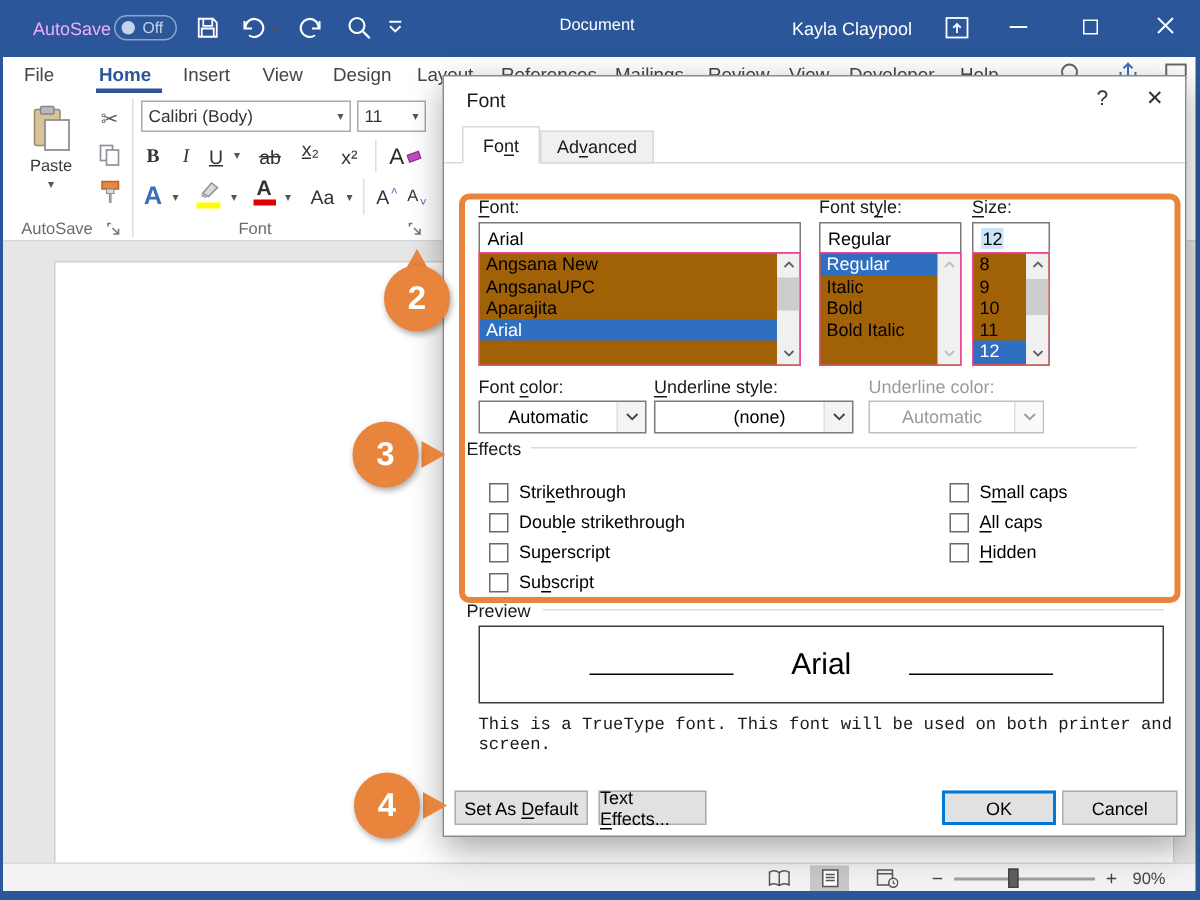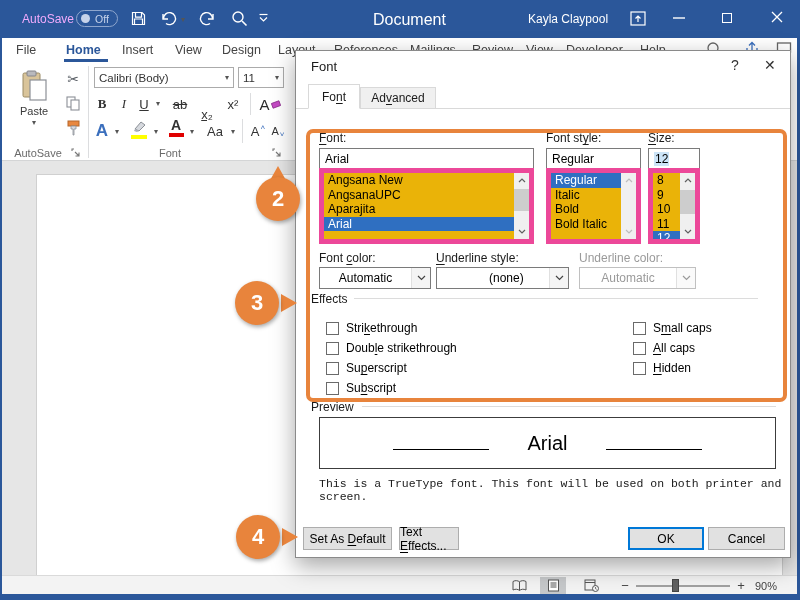--- a/index.html
+++ b/index.html
@@ -7,21 +7,21 @@
   body{width:800px;height:600px;font-family:"Liberation Sans",sans-serif;background:#fff;}
   .abs{position:absolute;}
   #win{position:relative;width:800px;height:600px;overflow:hidden;background:#e6e6e6;}
 
   
   .titlebar{left:0;top:0;width:800px;height:38px;background:var(--blue);color:#fff;}
   .tb-dim{color:#f0abfc;font-size:12px;}
   .pill{display:flex;align-items:center;gap:5px;border:1px solid #8ea6cd;border-radius:9px;height:17px;padding:0 8px 0 4px;color:#c6d3ea;font-size:10.5px;}
   .knob{width:9px;height:9px;border-radius:50%;background:#c6d3ea;}
   .tbbtn{display:flex;align-items:center;justify-content:center;color:#fff;cursor:default;}
-  .doc-title{font-size:16px;color:#fff;}
+  .doc-title{font-size:11px;color:#fff;}
   .user{font-size:12px;color:#fff;}
   .maxbox{width:10px;height:10px;border:1px solid #fff;}
 
   
   .tabrow{left:0;top:38px;width:800px;height:24px;background:#fff;}
   .rtab{position:absolute;top:0;height:24px;display:flex;align-items:center;font-size:12.5px;color:#444;padding:0 2px;}
   .rtab.active{color:var(--blue);font-weight:bold;}
   .homeline{position:absolute;height:3px;background:var(--blue);}
 
   
@@ -49,21 +49,21 @@
   .dlg-x{position:absolute;top:6px;font-size:14px;color:#333;}
   .dtab{position:absolute;font-size:12px;color:#1a1a1a;display:flex;align-items:center;justify-content:center;border:1px solid #d9d9d9;}
   .dtab.active{background:#fff;border-bottom:1px solid #fff;z-index:2;}
   .dtab.idle{background:#f0f0f0;}
   .tabline{position:absolute;left:0px;top:57px;width:494px;height:1px;background:#d9d9d9;}
   .lbl{position:absolute;font-size:12px;color:#1a1a1a;white-space:nowrap;}
   .lbl.dis{color:#9a9a9a;}
   u{text-underline-offset:2px;}
   .tfield{position:absolute;border:1px solid #7a7a7a;background:#fff;font-size:12px;color:#000;display:flex;align-items:center;padding:0 5px;}
   .selhl{background:#cce4f7;padding:0 1px;}
-  .listbox{position:absolute;border:5px solid #ec4899;background:#eab308;overflow:hidden;}
+  .listbox{position:absolute;border:1px solid #ec4899;background:#a16207;overflow:hidden;}
   .li{height:14.5px;font-size:12px;color:#000;padding:0 4px;display:flex;align-items:center;white-space:nowrap;}
   .li.sel{background:var(--sel);color:#fff;}
   .sb{position:absolute;top:0;right:0;width:15px;height:100%;background:#f0f0f0;}
   .sb .a{position:absolute;left:0;width:15px;height:15px;display:flex;align-items:center;justify-content:center;}
   .sb .thumb{position:absolute;left:0;width:15px;background:#cdcdcd;}
   .ddl{position:absolute;height:22px;border:1px solid #7a7a7a;background:#fff;display:flex;align-items:center;font-size:12px;color:#000;}
   .ddl .val{flex:1;padding:0 6px;}
   .ddl .chev{width:19px;height:100%;display:flex;align-items:center;justify-content:center;background:#f4f4f4;border-left:1px solid #e0e0e0;}
   .ddl.dis{border-color:#c0c0c0;color:#9a9a9a;}
   .ddl.dis .chev{background:#fafafa;}
@@ -218,21 +218,21 @@
     <div class="combo" style="left:238px;top:5px;width:46px;height:21px;">
       <span>11</span>
       <span class="caret">▾</span>
     </div>
 
     <div class="fbtn" style="left:92px;top:31px;width:20px;height:22px;font-weight:bold;font-family:'Liberation Serif',serif;">B</div>
     <div class="fbtn" style="left:116px;top:31px;width:16px;height:22px;font-style:italic;font-family:'Liberation Serif',serif;">I</div>
     <div class="fbtn" style="left:136px;top:31px;width:16px;height:22px;text-decoration:underline;">U</div>
     <div class="fbtn caret" style="left:153px;top:38px;width:10px;">▾</div>
     <div class="fbtn" style="left:168px;top:31px;width:24px;height:22px;text-decoration:line-through;">ab</div>
-    <div class="fbtn" style="left:196px;top:41px;width:22px;height:22px;text-decoration:underline;">x₂</div>
+    <div class="fbtn" style="left:196px;top:26px;width:22px;height:22px;text-decoration:underline;">x₂</div>
     <div class="fbtn" style="left:222px;top:31px;width:22px;height:22px;">x²</div>
     <div class="rb-divider" style="left:250px;top:31px;height:22px;"></div>
     <div class="fbtn" style="left:256px;top:31px;width:28px;height:22px;font-size:15px;color:#2b2b2b;">
       <span>A</span>
       <svg width="10" height="9" viewBox="0 0 10 9" style="margin-left:1px;">
           <rect x="1" y="2" width="8" height="5" transform="rotate(-20 5 4.5)" fill="#c44bc4" stroke="#8d2f8d" stroke-width=".8"></rect>
         </svg>
     </div>
 
     <div class="fbtn" style="left:92px;top:57px;width:20px;height:24px;font-size:17px;font-weight:bold;color:#3b6fbd;">A</div>
@@ -457,21 +457,21 @@
     <div class="pbox" style="left:23px;top:366px;width:457px;height:52px;">
       <span class="pline"></span>
       <span class="ptext">Arial</span>
       <span class="pline"></span>
     </div>
     <div class="note" style="left:23px;top:426px;">This is a TrueType font. This font will be used on both printer and screen.</div>
 
     <div class="dbtn" style="left:7px;top:476px;width:89px;justify-content:center;">
         <span>Set As <u>D</u>efault</span>
       </div>
-    <div class="dbtn" style="left:103px;top:476px;width:60px;">
+    <div class="dbtn" style="left:103px;top:476px;width:72px;">
         <span>Text <u>E</u>ffects...</span>
       </div>
     <div class="dbtn ok" style="left:332px;top:476px;width:76px;">
         <span>OK</span>
       </div>
     <div class="dbtn" style="left:412px;top:476px;width:77px;">
         <span>Cancel</span>
       </div>
   </div>
 

